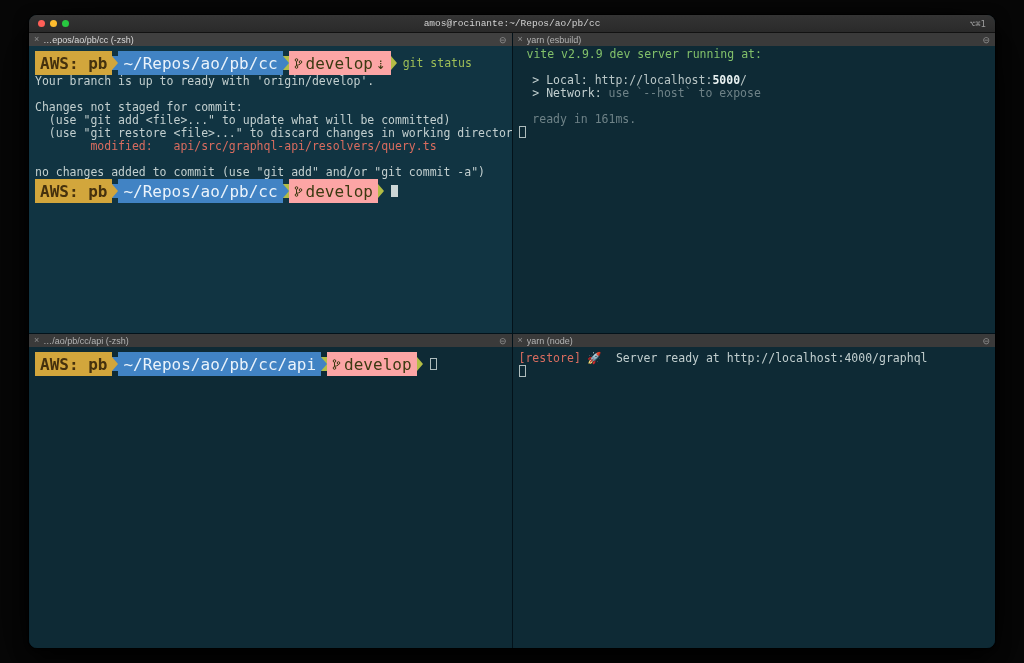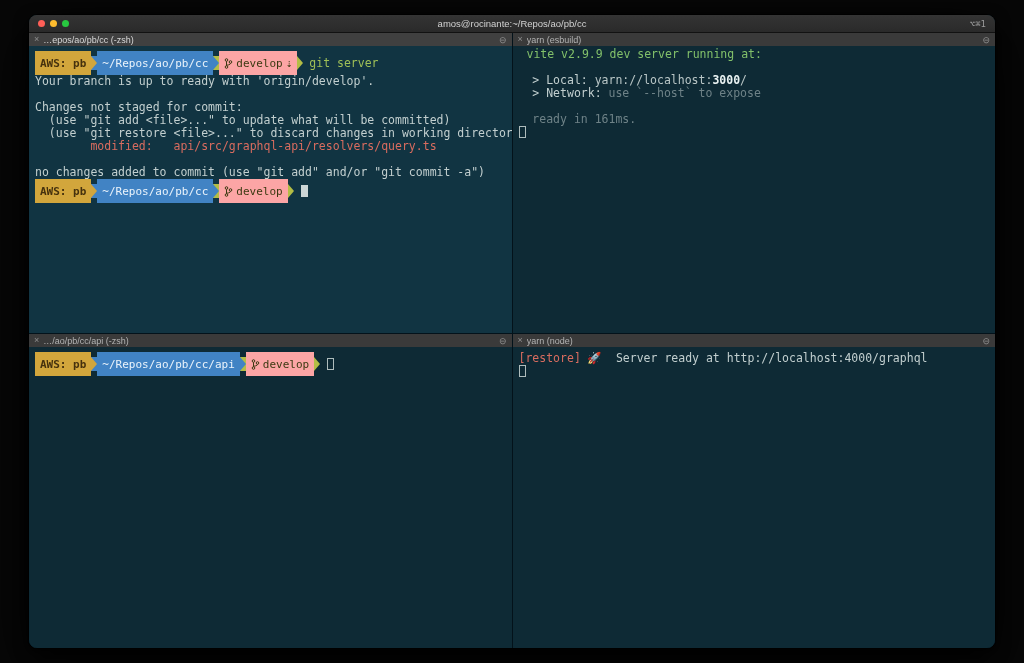--- a/index.html
+++ b/index.html
@@ -19,21 +19,21 @@
     border-bottom:1px solid #121212;
     display:flex; align-items:center; position:relative; flex:none;
   }
   .lights { display:flex; gap:5px; margin-left:9px; z-index:2; }
   .light { width:7px; height:7px; border-radius:50%; }
   .light.red { background:#ff5f57; }
   .light.yellow { background:#febc2e; }
   .light.green { background:#28c840; }
   .tb-title {
     position:absolute; left:0; right:0; text-align:center;
-    font-family:Liberation Sans, sans-serif; font-size:9.5px; color:#d2d2d2;
+    font-family:Liberation Mono, monospace; font-size:9.5px; color:#d2d2d2;
   }
   .tb-hotkey { margin-left:auto; margin-right:9px; z-index:2; font-size:9px; color:#9a9a9a; }
 
   
   .panes { display:grid; grid-template-columns:1fr 1fr; grid-template-rows:300px 1fr; gap:1px; background:#03121a; height:616px; }
   .pane { display:flex; flex-direction:column; background:#0e2a35; min-width:0; overflow:hidden; }
   .pane.active { background:#113442; }
 
   .pane-header {
     height:13px; background:#3a3a3a; flex:none;
@@ -51,21 +51,21 @@
   .c-fg   { color:#c2cfcf; }
   .c-red  { color:#d96c5f; }
   .c-green{ color:#82c06a; }
   .c-dim  { color:#6e8287; }
   .c-bright { color:#e9f2f2; font-weight:bold; }
   .c-cmd  { color:#9fbf57; }
   .c-url  { color:#b9c6c6; }
 
   
   .prompt { display:flex; align-items:center; white-space:pre; margin-bottom:0; }
-  .seg { display:inline-flex; align-items:center; height:14px; padding:12px 5px; font-size:11px; }
+  .seg { display:inline-flex; align-items:center; height:14px; padding:12px 5px; font-size:16px; }
   .seg-env    { background:#d2a63c; color:#45310e; font-weight:bold; }
   .seg-path   { background:#4183c4; color:#eaf3fb;text-align:center; }
   .seg-branch { background:#fca5a5; color:#3c3a12; }
   .glyph-behind { margin-left:3px; color:#3c3a12; }
   .branch-svg { margin-right:3px; display:block; }
   .arr { width:0; height:0; border-top:7px solid transparent; border-bottom:7px solid transparent; border-left:6px solid transparent; flex:none; }
   .a-env-path   { border-left-color:#d2a63c; background:#4183c4; }
   .a-path-branch{ border-left-color:#4183c4; background:#b4bd45; }
   .a-branch-end { border-left-color:#b4bd45; background:transparent; }
   .cmd-text { margin-left:6px; }
@@ -98,21 +98,21 @@
         <span class="pane-title">…epos/ao/pb/cc (-zsh)</span>
         <span class="pane-menu">⊖</span>
       </div>
       <div class="term">
         <div class="line prompt">
           <span class="seg seg-env">AWS: pb</span><span class="arr a-env-path"></span><span class="seg seg-path">~/Repos/ao/pb/cc</span><span class="arr a-path-branch"></span><span class="seg seg-branch"><svg class="branch-svg" width="9" height="11" viewBox="0 0 9 11">
                 <circle cx="2.5" cy="2" r="1.3" fill="none" stroke="#3c3a12"></circle>
                 <circle cx="2.5" cy="9" r="1.3" fill="none" stroke="#3c3a12"></circle>
                 <circle cx="6.5" cy="4" r="1.3" fill="none" stroke="#3c3a12"></circle>
                 <path d="M2.5 3.3v4.4M6.5 5.3c0 2-4 1.4-4 2.4" stroke="#3c3a12" fill="none"></path>
-              </svg><span>develop</span><span class="glyph-behind">⇣</span></span><span class="arr a-branch-end"></span><span class="cmd-text c-cmd">git server</span>
+              </svg><span>develop</span><span class="glyph-behind">⇣</span></span><span class="arr a-branch-end"></span><span class="cmd-text c-cmd">git status</span>
         </div>
         <div class="line c-fg">Your branch is up to ready with 'origin/develop'.</div>
         <div class="line c-fg"></div>
         <div class="line c-fg">Changes not staged for commit:</div>
         <div class="line c-fg">  (use "git add &lt;file&gt;..." to update what will be committed)</div>
         <div class="line c-fg">  (use "git restore &lt;file&gt;..." to discard changes in working directory)</div>
         <div class="line c-red">        modified:   api/src/graphql-api/resolvers/query.ts</div>
         <div class="line c-fg"></div>
         <div class="line c-fg">no changes added to commit (use "git add" and/or "git commit -a")</div>
         <div class="line prompt">
@@ -128,21 +128,21 @@
 
     <div class="pane">
       <div class="pane-header">
         <span class="pane-close">×</span>
         <span class="pane-title">yarn (esbuild)</span>
         <span class="pane-menu">⊖</span>
       </div>
       <div class="term" style="padding-top:2px;">
         <div class="line c-green" style="padding-left:8px;">vite v2.9.9 dev server running at:</div>
         <div class="line"></div>
-        <div class="line"><span class="c-fg">  &gt; Local: </span><span class="c-url">yarn://localhost:</span><span class="c-bright">3000</span><span class="c-url">/</span></div>
+        <div class="line"><span class="c-fg">  &gt; Local: </span><span class="c-url">http://localhost:</span><span class="c-bright">5000</span><span class="c-url">/</span></div>
         <div class="line"><span class="c-fg">  &gt; Network: </span><span class="c-dim">use `--host` to expose</span></div>
         <div class="line"></div>
         <div class="line c-dim">  ready in 161ms.</div>
         <div class="line cursor-line"><span class="cursor-hollow"></span></div>
       </div>
     </div>
 
     <div class="pane">
       <div class="pane-header">
         <span class="pane-close">×</span>

